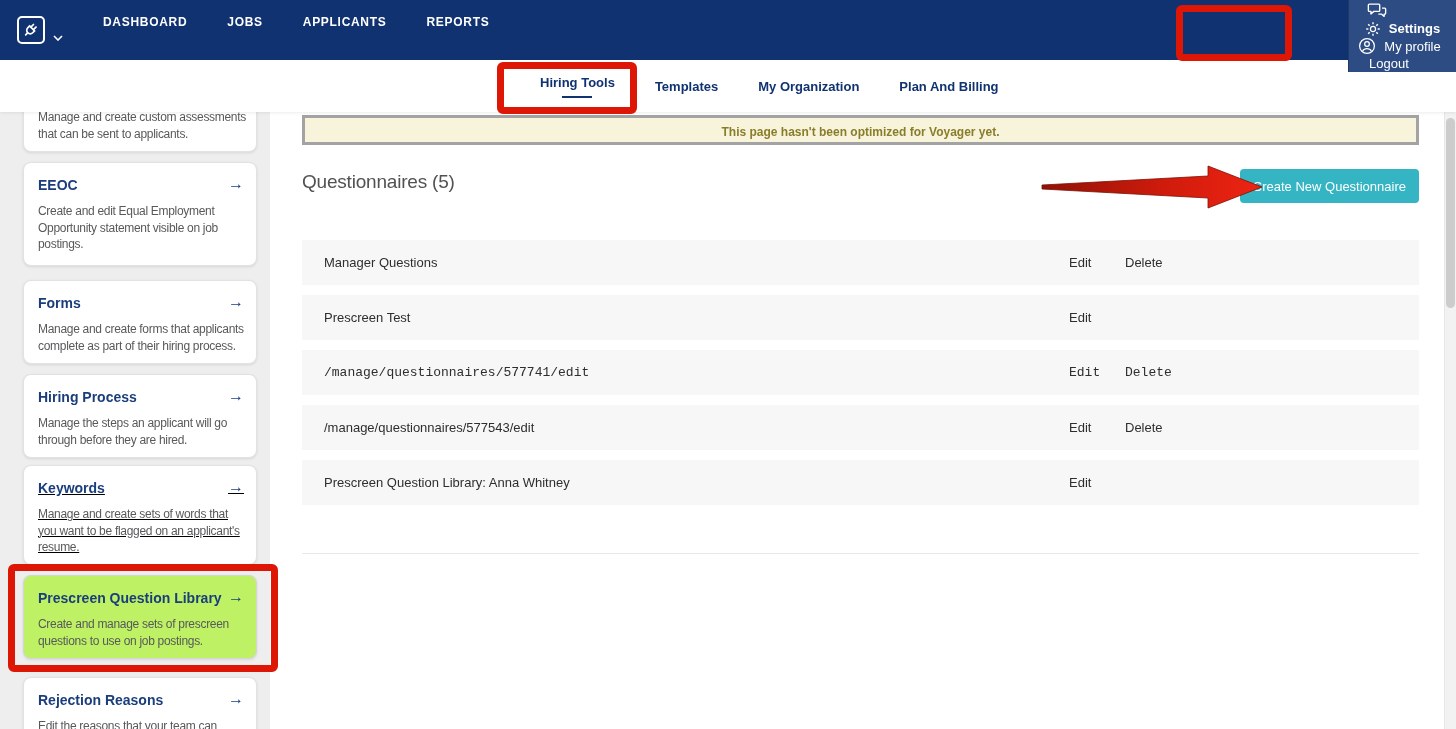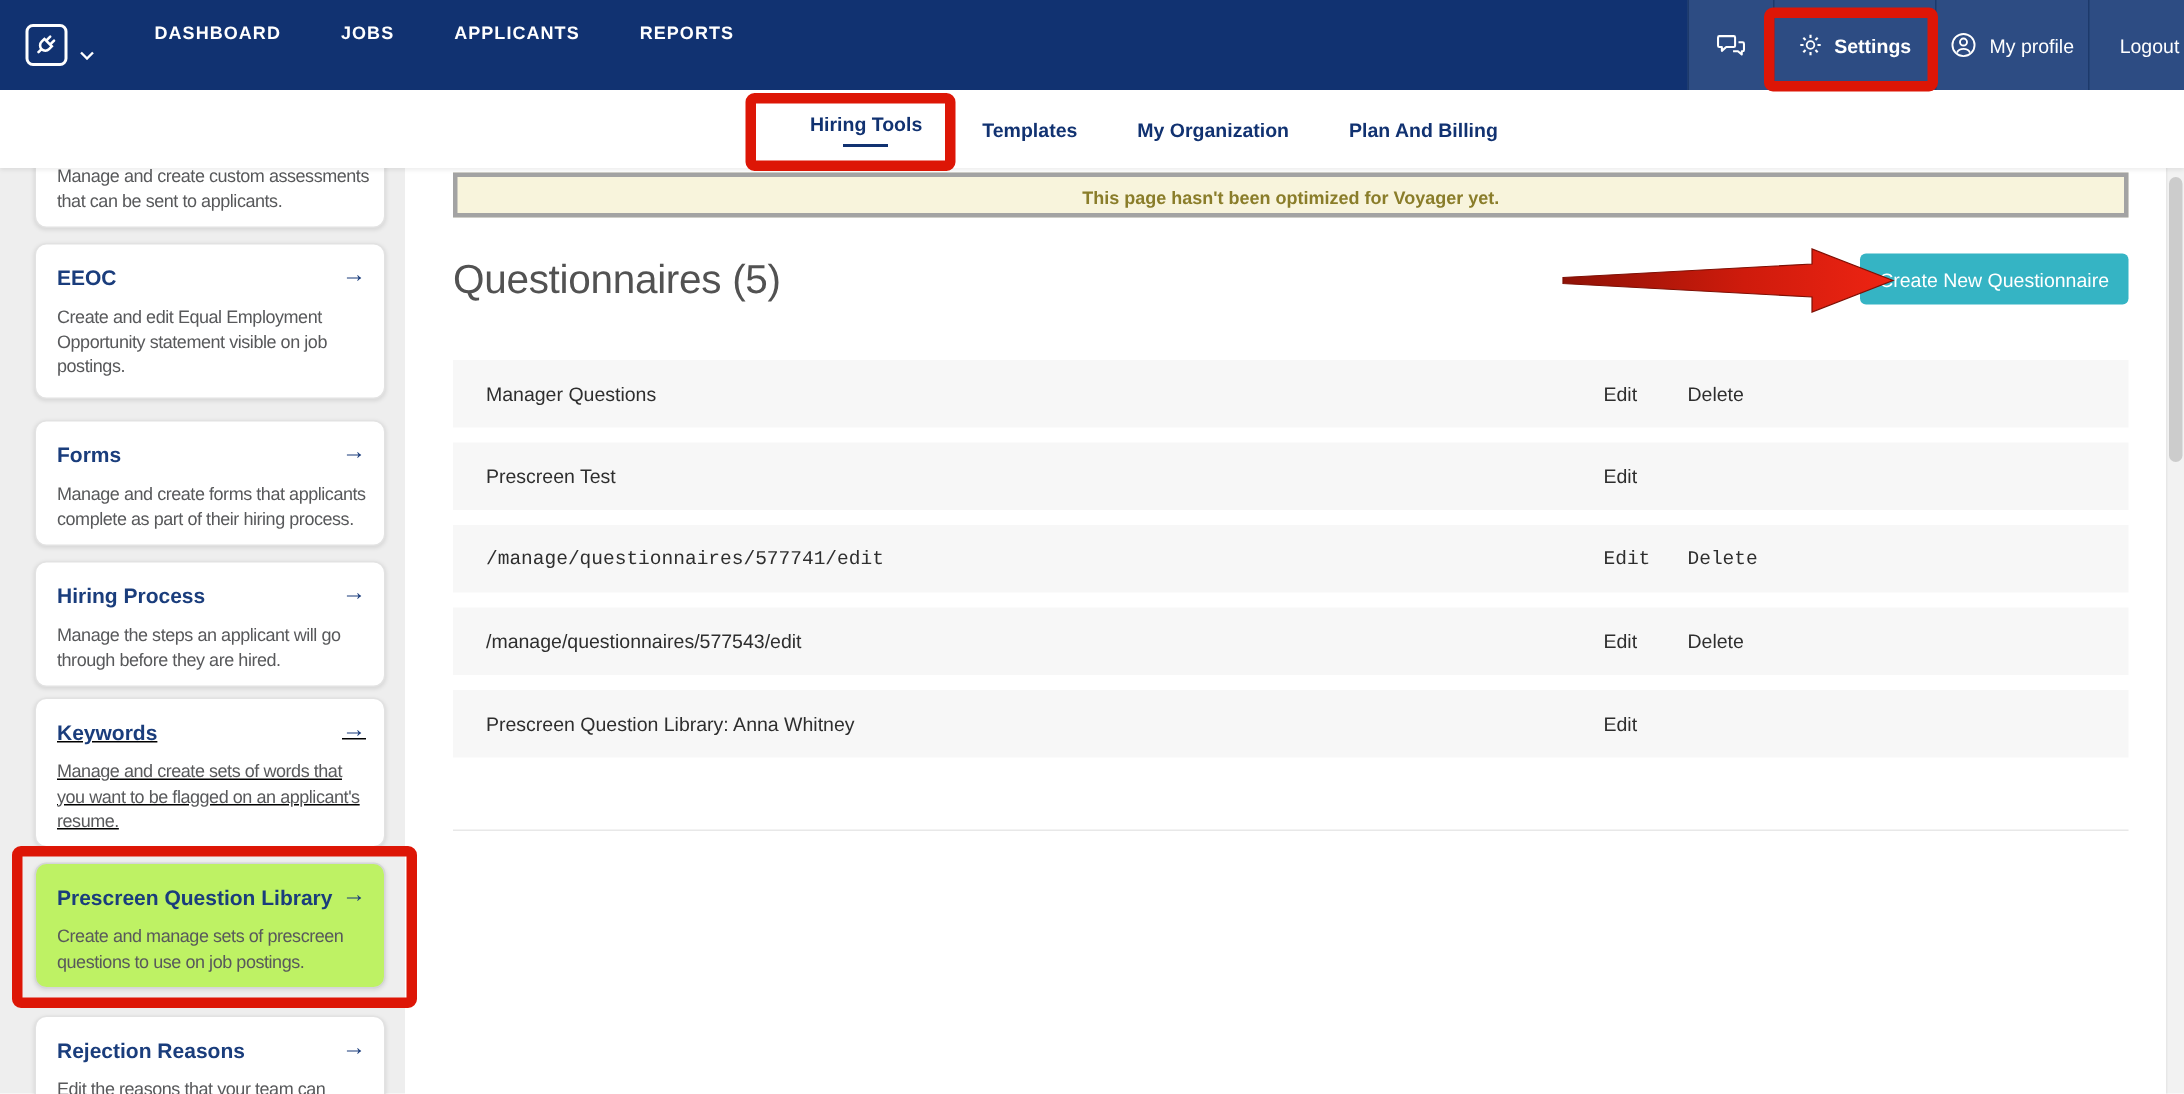--- a/index.html
+++ b/index.html
@@ -8,22 +8,22 @@
 
   
   #topbar { position:absolute; left:0; top:0; width:1456px; height:60px;
             background:#113271; z-index:6; }
   #logo-box { position:absolute; left:17px; top:16px; width:28px; height:28px;
               border:2px solid #fff; border-radius:5px; }
   #logo-chevron { position:absolute; left:53px; top:27px; }
   .topnav { position:absolute; left:103px; top:0; height:44px; display:flex;
             align-items:center; gap:40px; }
   .topnav span { color:#fff; font-size:12px; font-weight:600; letter-spacing:.7px; cursor:pointer; }
-  #topbar-right { position:absolute; right:0; top:0; height:60px; display:flex;
-                  background:#2d4c83; }
+  #topbar-right { position:absolute; right:0; top:0; height:72px; display:flex;
+                  background:#2d4c83;flex-direction:column; }
   .tb-sec { height:60px; display:flex; align-items:center; justify-content:center;
             gap:8px; color:#fff; font-size:13px; border-left:1px solid #1d3a6b; cursor:pointer; }
   .tb-sec.chat { width:57px; }
   .tb-sec.settings { width:108px; font-weight:700; }
   .tb-sec.profile { width:102px; }
   .tb-sec.logout { width:64px;padding-left:17px; }
 
   
   #subnav { position:absolute; left:0; top:60px; width:1456px; height:52px;
             background:#fff; z-index:5; box-shadow:0 1px 3px rgba(0,0,0,.08); }
@@ -42,21 +42,21 @@
   .card .title-row { display:flex; justify-content:space-between; align-items:flex-start; }
   .card .ctitle { color:#1a3d7c; font-size:14px; font-weight:700; }
   .card .carrow { color:#1a3d7c; font-size:16px; line-height:14px; }
   .card .cdesc { margin-top:10px; color:#58595b; font-size:12px; letter-spacing:-0.3px;
                  line-height:16.5px; width:208px; }
 
   
   #banner { position:absolute; left:302px; top:115px; width:1117px; height:30px;
             background:#f8f4dc; border:3px solid #a3a3a3; color:#8a7d2a;
             font-size:12px; font-weight:700; text-align:center; line-height:28px; z-index:1; }
-  #page-title { position:absolute; left:302px; top:171px; font-size:27px; font-weight:400;
+  #page-title { position:absolute; left:302px; top:171px; font-size:19px; font-weight:400;
                 color:#525252; letter-spacing:-0.2px; z-index:1;text-align:right; }
   #create-btn { position:absolute; right:37px; top:169px; height:34px; padding:0 13px;
                 background:#35b4c4; border:none; border-radius:4px; color:#fff;
                 font-size:13px; font-family:inherit; cursor:pointer; z-index:1; }
   .qrow { position:absolute; left:302px; width:1117px; height:45px; background:#f7f7f7; z-index:1; }
   .qrow .rname { position:absolute; left:22px; top:0; line-height:45px; font-size:13px; color:#2e2e2e; }
   .qrow .ract { position:absolute; top:0; line-height:45px; font-size:13px; color:#2e2e2e; cursor:pointer; }
   .qrow .edit { left:767px; }
   .qrow .del  { left:823px; }
   #bottom-divider { position:absolute; left:302px; top:553px; width:1117px; height:1px;

